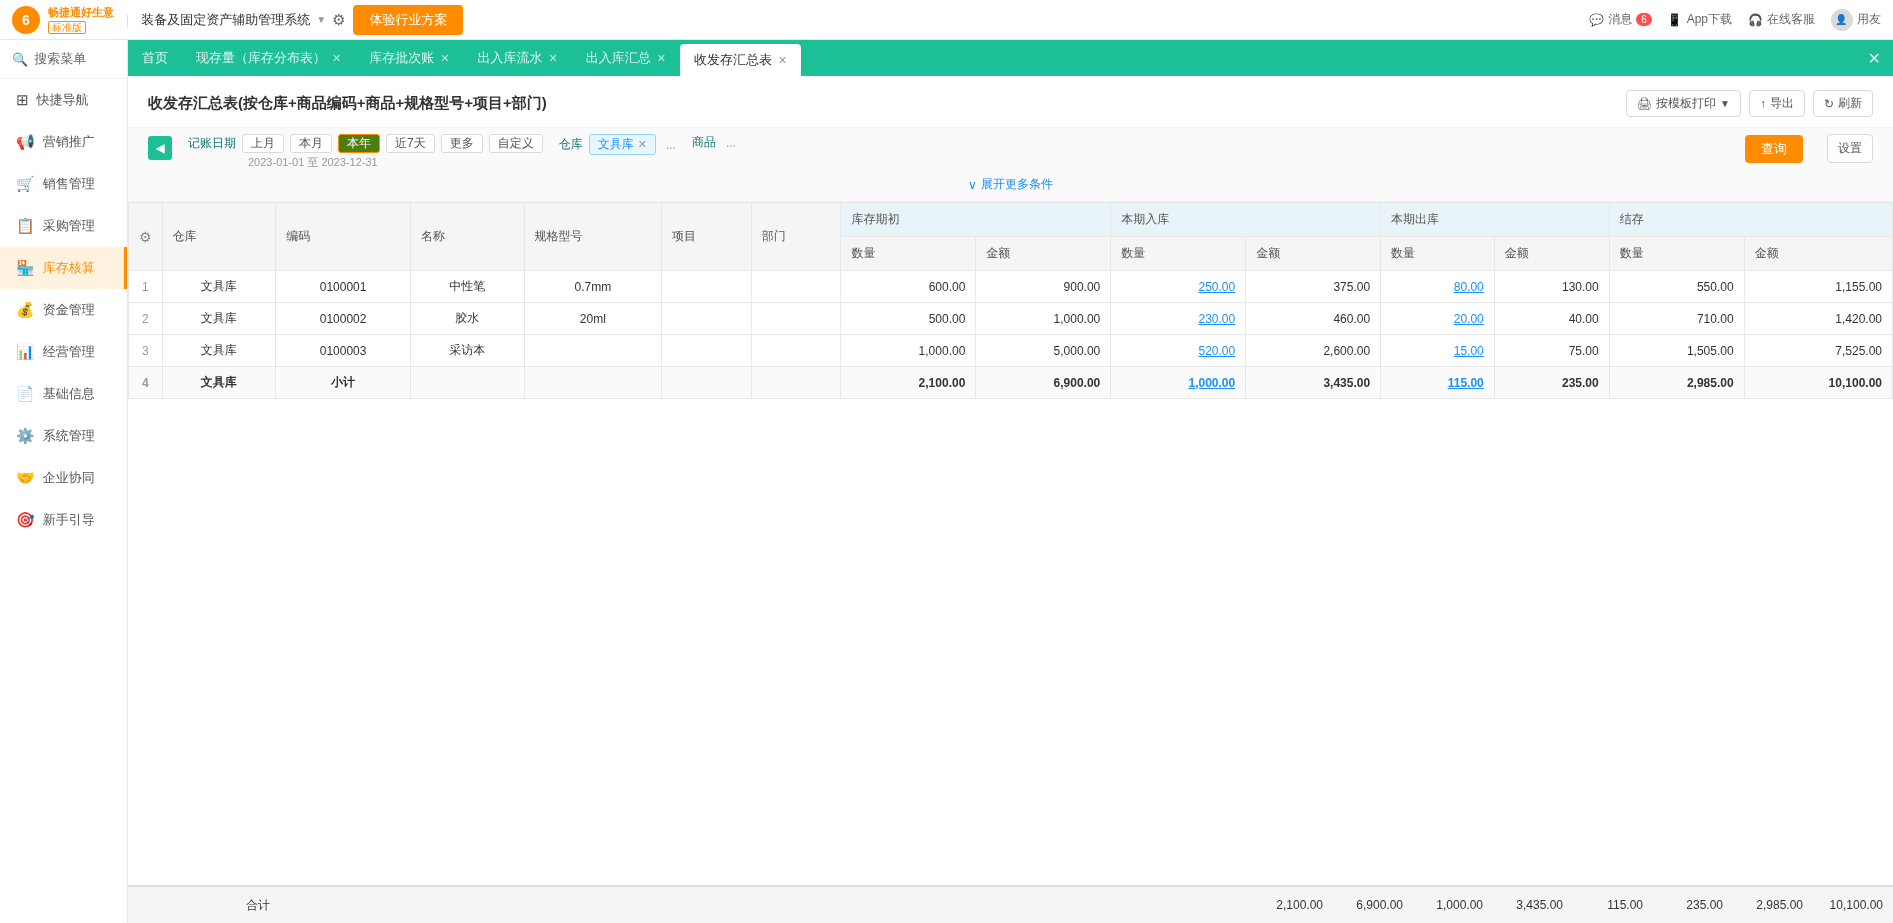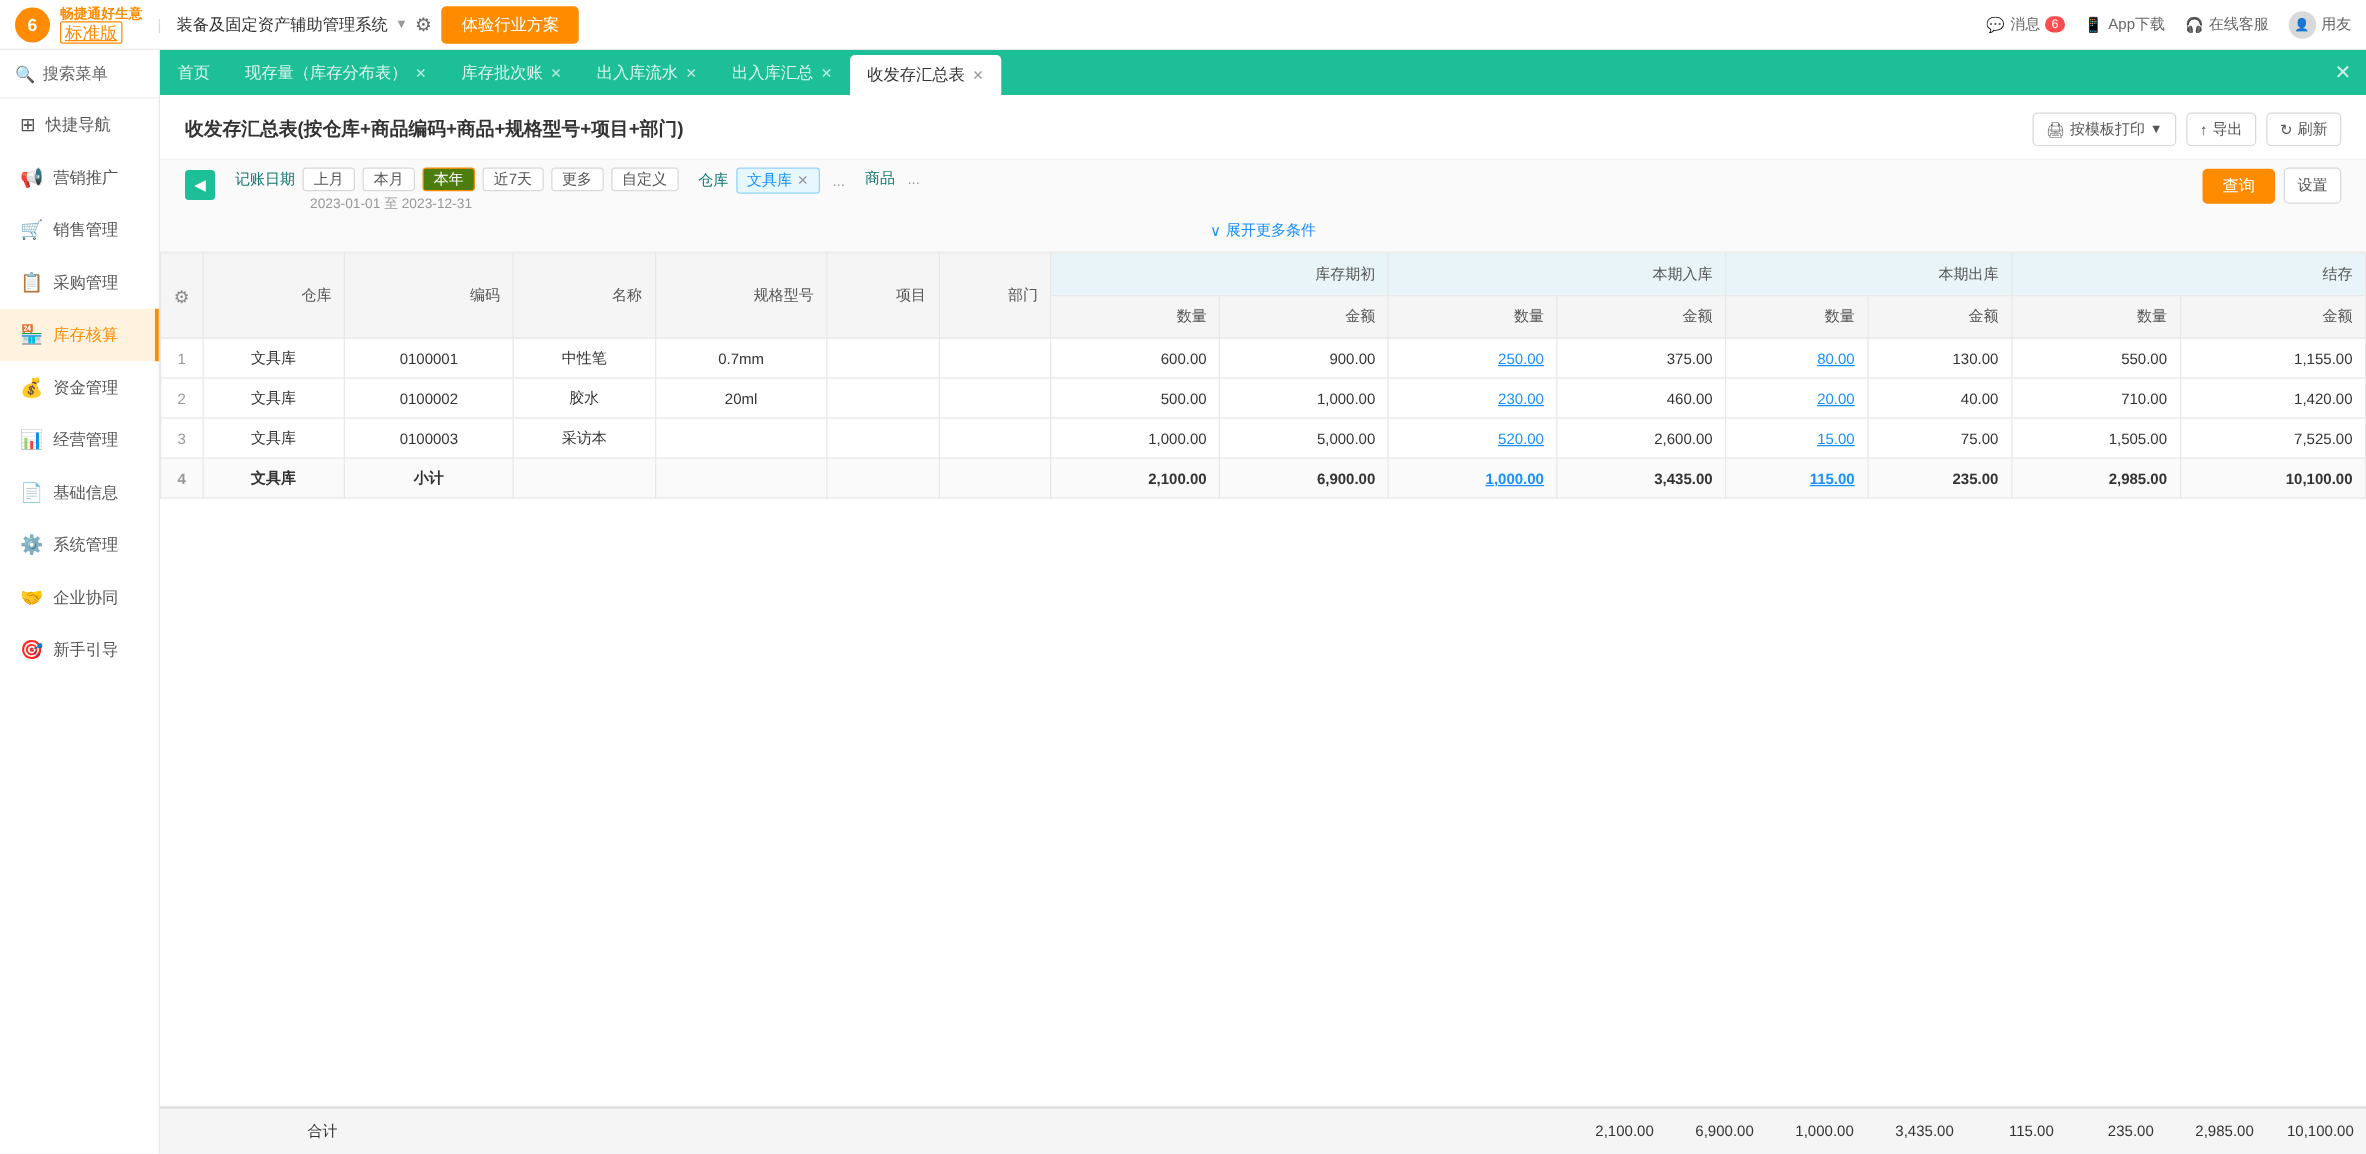--- a/index.html
+++ b/index.html
@@ -14,21 +14,21 @@
 
     
     .top-bar-left { display: flex; align-items: center; gap: 8px; }
     .logo-icon { width: 28px; height: 28px; background: #ff8c00; border-radius: 50%; display: flex; align-items: center; justify-content: center; color: white; font-size: 14px; font-weight: bold; }
     .system-name { font-size: 13px; color: #333; font-weight: 500; }
     .top-bar-actions { display: flex; align-items: center; gap: 16px; }
     .top-bar-action { display: flex; align-items: center; gap: 4px; color: #666; cursor: pointer; font-size: 12px; }
     .badge { background: #ff4d4f; color: white; border-radius: 10px; padding: 1px 5px; font-size: 10px; }
     .try-btn { background: #ff8c00; color: white; border: none; border-radius: 4px; padding: 6px 16px; cursor: pointer; font-size: 13px; }
     .top-bar-system { display: flex; align-items: center; gap: 6px; }
-    .std-label { font-size: 14px; color: #ff8c00; border: 1px solid #ff8c00; border-radius: 2px; padding: 0 3px; text-decoration: underline; }
+    .std-label { font-size: 10px; color: #ff8c00; border: 1px solid #ff8c00; border-radius: 2px; padding: 0 3px; }
 
     
     .sidebar-item { display: flex; align-items: center; gap: 8px; padding: 12px 16px; cursor: pointer; color: #555; font-size: 13px; }
     .sidebar-item.active { background: #fff3e0; color: #ff8c00; font-weight: 500; border-right: 3px solid #ff8c00; }
     .sidebar-item .icon { font-size: 15px; }
     .sidebar-search { padding: 10px 12px; border-bottom: 1px solid #f0f0f0; display: flex; align-items: center; gap: 6px; color: #666; cursor: pointer; font-size: 13px; }
 
     
     .tab-bar { height: 36px; background: #1dbf97; display: flex; align-items: center; padding: 0; overflow: hidden; }
     .tab { display: flex; align-items: center; padding: 0 14px; height: 20px; color: rgba(255,255,255,0.85); cursor: pointer; font-size: 13px; white-space: nowrap; gap: 6px; }
@@ -48,21 +48,21 @@
     .warehouse-tag .remove { cursor: pointer; color: #999; font-size: 11px; }
     .filter-more { color: #999; cursor: pointer; margin-left: 4px; }
     .expand-btn { color: #1890ff; cursor: pointer; font-size: 12px; display: flex; align-items: center; gap: 4px; }
     .search-btn { background: #ff8c00; border: none; color: #fff; padding: 5px 16px; border-radius: 4px; cursor: pointer; font-size: 13px; }
     .settings-btn { border: 1px solid #d9d9d9; background: #fff; padding: 5px 10px; border-radius: 4px; cursor: pointer; font-size: 12px; color: #555; }
 
     
     .table-container { padding: 0 0 50px; position: relative; }
     table { width: 100%; border-collapse: collapse; font-size: 12px; }
     thead tr { background: #f5f5f5; }
-    th { padding: 8px 10px; text-align: right; border: 1px solid #e8e8e8; color: #555; font-weight: 500; white-space: nowrap; }
+    th { padding: 8px 10px; text-align: left; border: 1px solid #e8e8e8; color: #555; font-weight: 500; white-space: nowrap; }
     td { padding: 7px 10px; border: 1px solid #e8e8e8; text-align: center; color: #333; white-space: nowrap; }
     .subtotal-row td { font-weight: bold; background: #fafafa; }
     .number-cell { text-align: right; }
     .link-cell { color: #1890ff; cursor: pointer; text-decoration: underline; }
 
     .col-settings { width: 30px; text-align: center; cursor: pointer; }
     .settings-icon { font-size: 14px; color: #888; }
 
     
     .row-num { color: #999; width: 30px; text-align: center; }
@@ -240,21 +240,21 @@
                 <span class="remove">✕</span>
               </div>
               <span class="filter-more">...</span>
             </div>
 
             <div style="display:flex;align-items:center;gap:6px;">
               <span class="filter-label">商品</span>
               <span class="filter-more">...</span>
             </div>
 
-            <div style="margin-left:auto;display:flex;gap:7px;align-items:center;">
+            <div style="margin-left:auto;display:flex;gap:24px;align-items:center;">
               <button class="search-btn">查询</button>
               <button class="settings-btn">设置</button>
             </div>
           </div>
 
           <div style="display:flex;justify-content:center;margin-top:6px;">
             <span class="expand-btn">
               <span>∨</span>
               <span>展开更多条件</span>
             </span>

